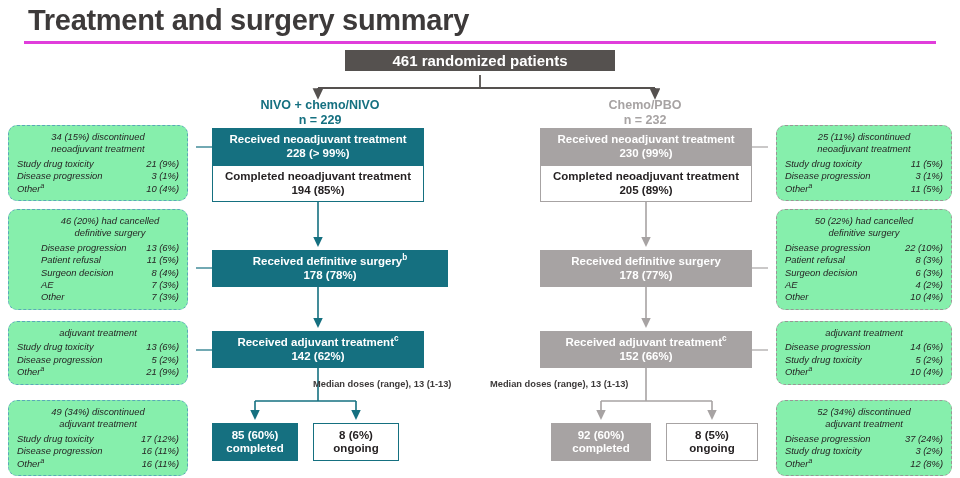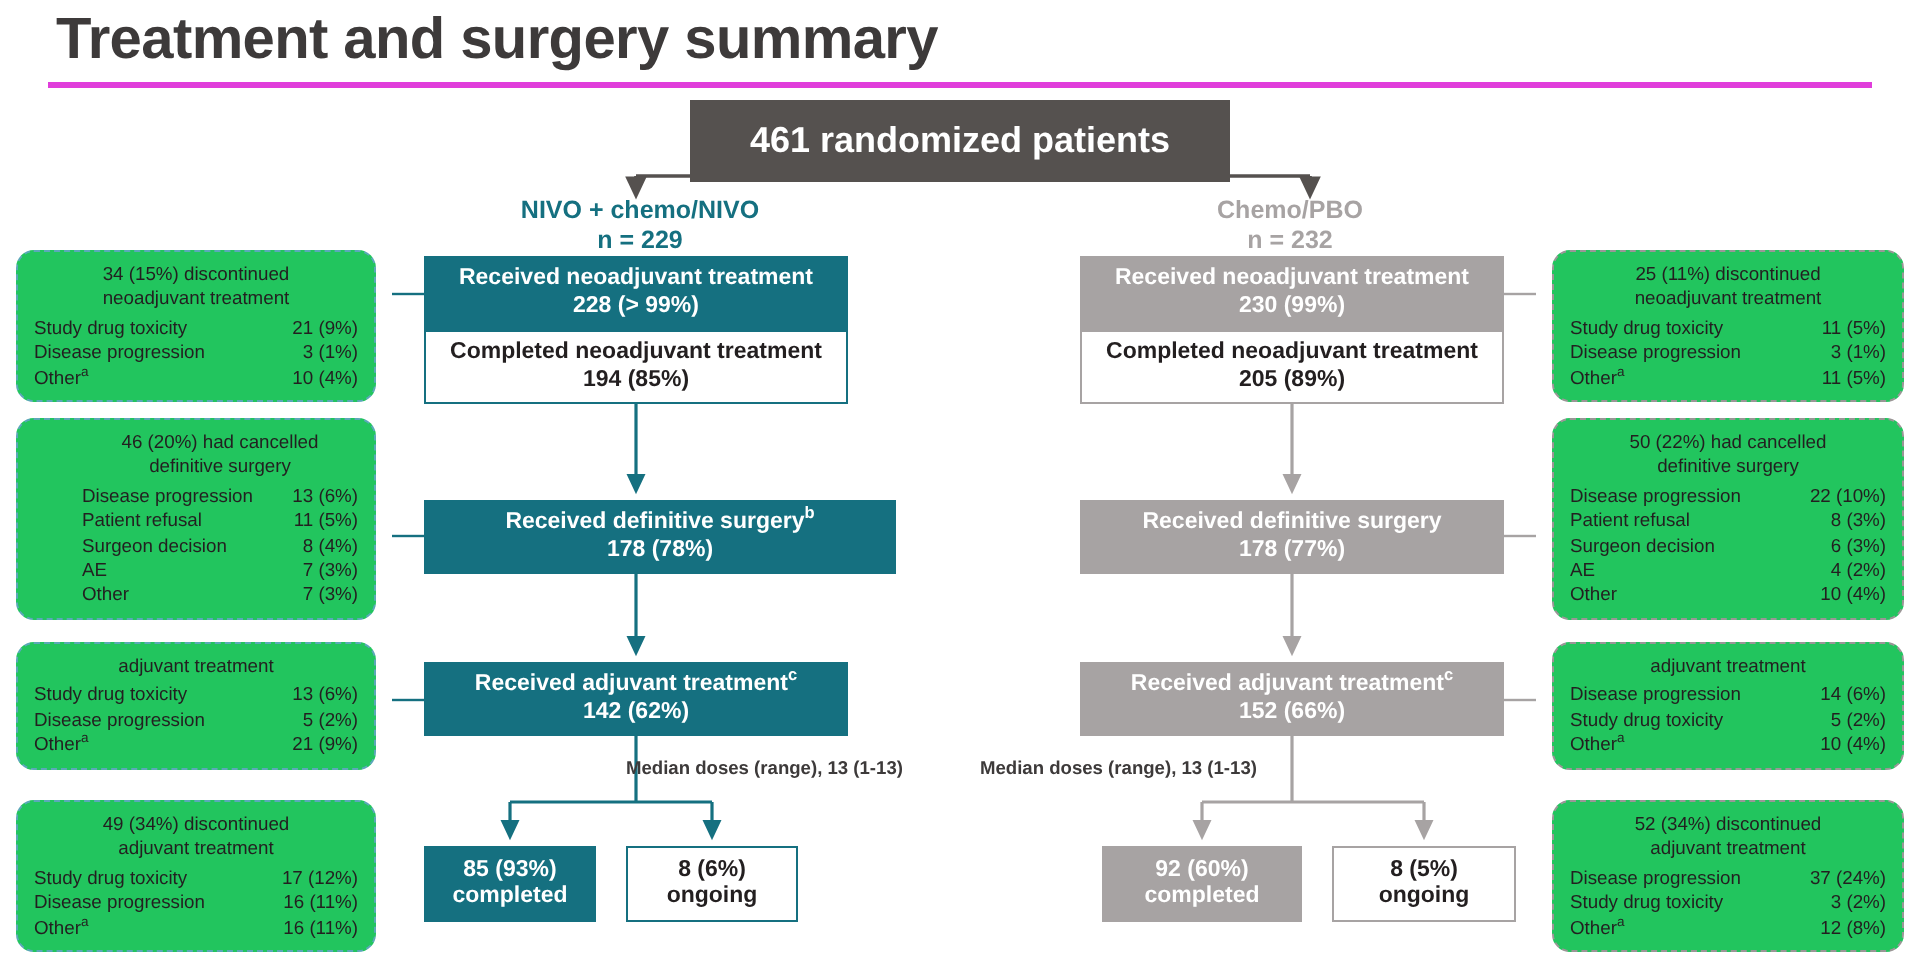--- a/index.html
+++ b/index.html
@@ -27,22 +27,22 @@
     position: absolute;
     display: flex; flex-direction: column;
     align-items: center; justify-content: center;
     text-align: center; line-height: 1.15;
     font-weight: bold;
   }
   .fbox .l1, .fbox .l2 { display: block; white-space: nowrap; }
 
   .top-box {
     background: #55514f; color: #ffffff;
-    font-size: 18px;
-    left: 345px; top: 50px; width: 270px; height: 41px;
+    font-size: 15px;
+    left: 345px; top: 50px; width: 270px; height: 21px;
   }
 
   .arm-label {
     position: absolute; text-align: center; font-weight: bold;
     font-size: 12.5px; line-height: 1.22; white-space: nowrap;
   }
   .arm-left  { left: 215px; top: 98px; width: 210px; color: #157080; }
   .arm-right { left: 540px; top: 98px; width: 210px; color: #a7a3a3; }
 
   .teal-solid  { background: #157080; color: #ffffff; }
@@ -68,22 +68,22 @@
   .median {
     position: absolute; font-size: 9.3px; font-weight: bold;
     color: #3d3a3a; white-space: nowrap;
   }
   .median-l { left: 313px; top: 379px; }
   .median-r { left: 490px; top: 379px; }
 
   
   .sbox {
     position: absolute; border-radius: 9px;
-    background: #22c55e; padding: 5px 8px 5px 8px;
-    font-size: 9.4px; color: #231f20; line-height: 1.32;
+    background: #86efac; padding: 5px 8px 5px 8px;
+    font-size: 9.4px; color: #231f20; line-height: 1.32; font-style: italic;
   }
   .sbox.teal-dash { border: 1.2px dashed #5ba8b8; }
   .sbox.gray-dash { border: 1.2px dashed #9a9696; }
   .sbox .hdr { text-align: center; white-space: nowrap; }
   .sbox .rows { margin-top: 2px; }
   .sbox .row { display: flex; justify-content: space-between; white-space: nowrap; }
   .sbox .row .k { text-align: left; }
   .sbox .row .v { text-align: right; padding-left: 10px; }
   sup { font-size: 0.72em; vertical-align: super; line-height: 0; }
 
@@ -172,21 +172,21 @@
   <div class="fbox b-sur-l teal-solid">
     <span class="l1"><span>Received definitive surgery</span><sup>b</sup></span>
     <span class="l2">178 (78%)</span>
   </div>
   <div class="fbox b-adj-l teal-solid">
     <span class="l1"><span>Received adjuvant treatment</span><sup>c</sup></span>
     <span class="l2">142 (62%)</span>
   </div>
   <div class="median median-l">Median doses (range), 13 (1-13)</div>
   <div class="fbox b-done-l teal-solid">
-    <span class="l1">85 (93%)</span>
+    <span class="l1">85 (60%)</span>
     <span class="l2">completed</span>
   </div>
   <div class="fbox b-ong-l teal-open">
     <span class="l1">8 (6%)</span>
     <span class="l2">ongoing</span>
   </div>
 
   <div class="fbox b-neo-r gray-solid">
     <span class="l1">Received neoadjuvant treatment</span>
     <span class="l2">230 (99%)</span>

